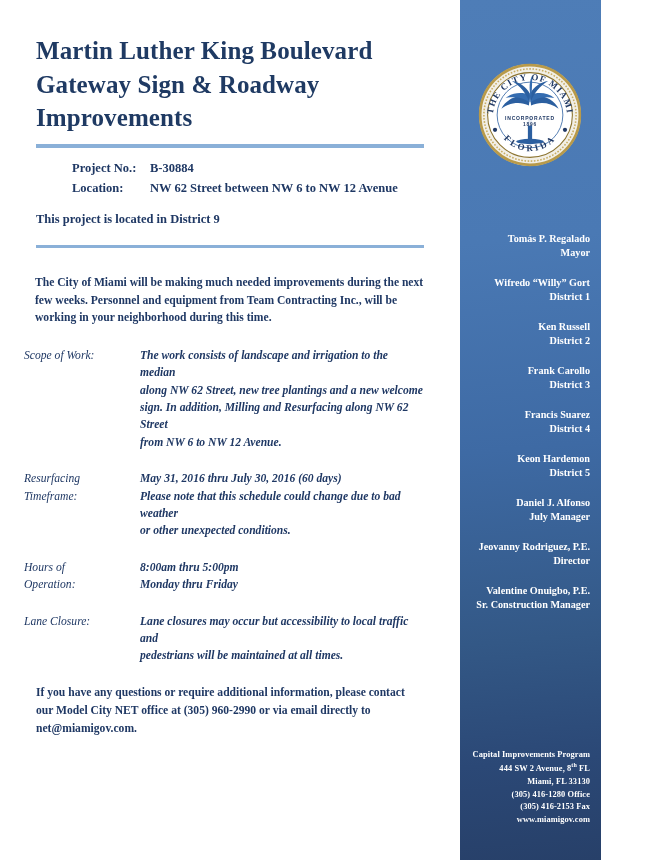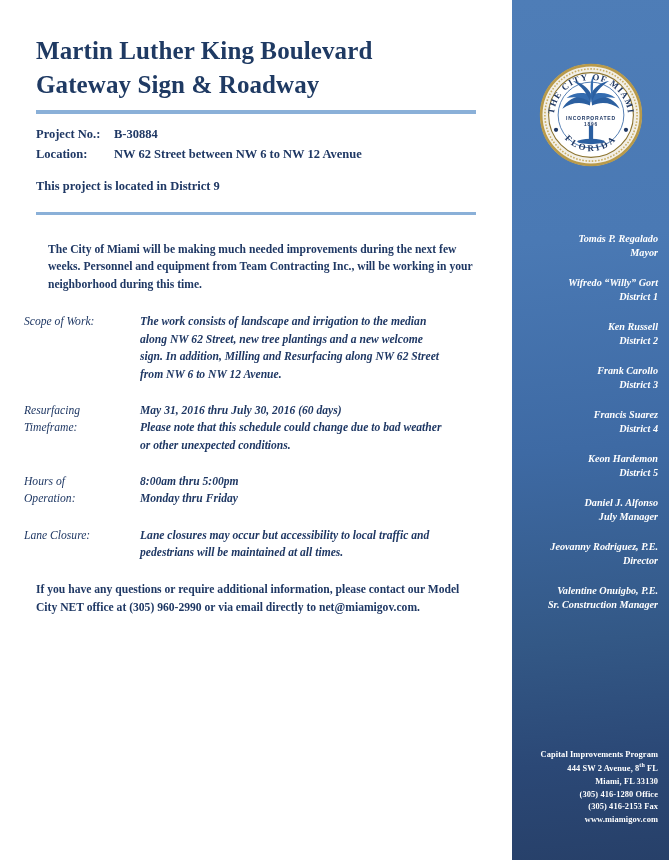--- a/index.html
+++ b/index.html
@@ -11,21 +11,21 @@
     width: 669px;
     height: 860px;
     font-family: "Liberation Serif", "DejaVu Serif", serif;
     color: #1f3864;
     overflow: hidden;
     position: relative;
   }
 
   .page {
     position: relative;
-    width: 669px;
+    width: 601px;
     height: 860px;
     display: flex;
   }
 
   
   .main {
     position: relative;
     width: 512px;
     height: 860px;
     box-sizing: border-box;
@@ -53,42 +53,42 @@
   }
   .rule.thin { height: 3px; }
 
   .meta {
     padding: 10px 36px 0 36px;
     font-size: 12.5px;
     font-weight: bold;
     line-height: 1.62;
     color: #1f3864;
   }
-  .meta-row { display: flex; }
+  .meta-row { display: flex; margin-left: 36px; }
   .meta-label { width: 78px; flex: none; }
   .meta-value { flex: 1; }
 
   .district {
     padding: 14px 36px 9px 36px;
     font-size: 12.5px;
     font-weight: bold;
     color: #1f3864;
   }
 
   .notice-title {
     text-align: center;
     font-size: 20px;
     line-height: 1.2;
     color: #1f3864;
     margin: 26px 36px 0 36px;
     font-weight: normal;
   }
 
   .intro {
-    margin: 26px 36px 0 48px;
+    margin: 26px 36px 0 35px;
     font-size: 11.6px;
     font-weight: bold;
     line-height: 1.52;
     color: #1f3864;
   }
 
   .sections {
     margin: 20px 36px 0 24px;
     font-style: italic;
   }
@@ -150,21 +150,20 @@
     height: 106px;
     display: block;
   }
 
   .officials {
     position: absolute;
     top: 232px;
     left: 15px;
     right: 11px;
     text-align: right;
-    font-style: italic;
   }
   .official {
     margin-bottom: 15px;
   }
   .official-name {
     font-size: 10.2px;
     font-weight: bold;
     line-height: 1.42;
     color: #ffffff;
     display: block;
@@ -201,20 +200,21 @@
 <body>
 
 <div class="page">
 
   <div class="main">
 
     <div class="title-block">
       <h1 class="doc-title">
         <span class="tline">Martin Luther King Boulevard</span>
         <span class="tline">Gateway Sign &amp; Roadway</span>
+        <span class="tline">Improvements</span>
       </h1>
     </div>
 
     <div class="rule"></div>
 
     <div class="meta">
       <div class="meta-row">
         <div class="meta-label">Project No.:</div>
         <div class="meta-value">B-30884</div>
       </div>

